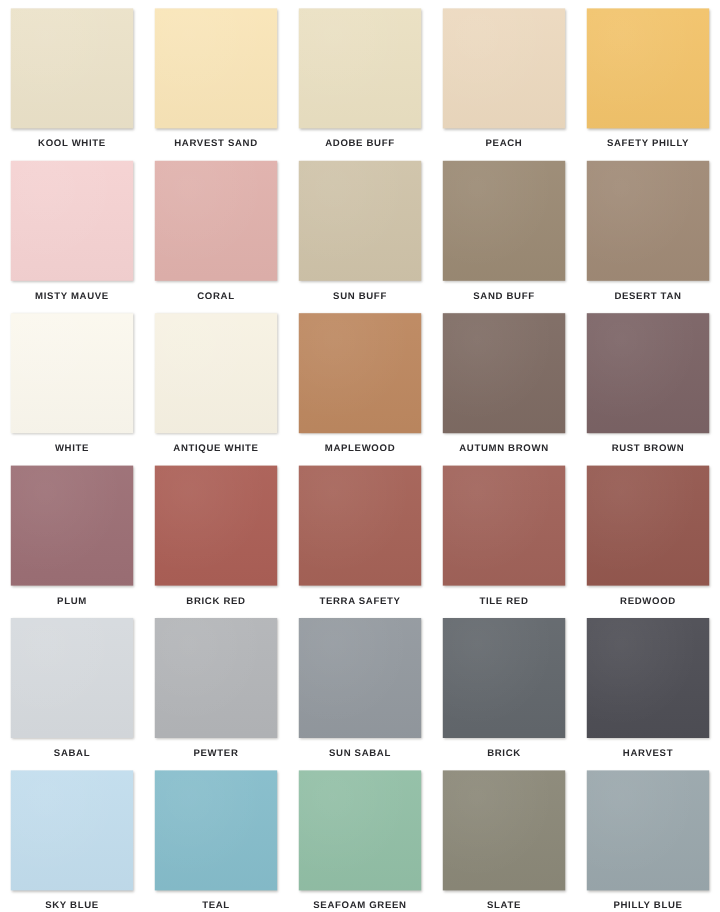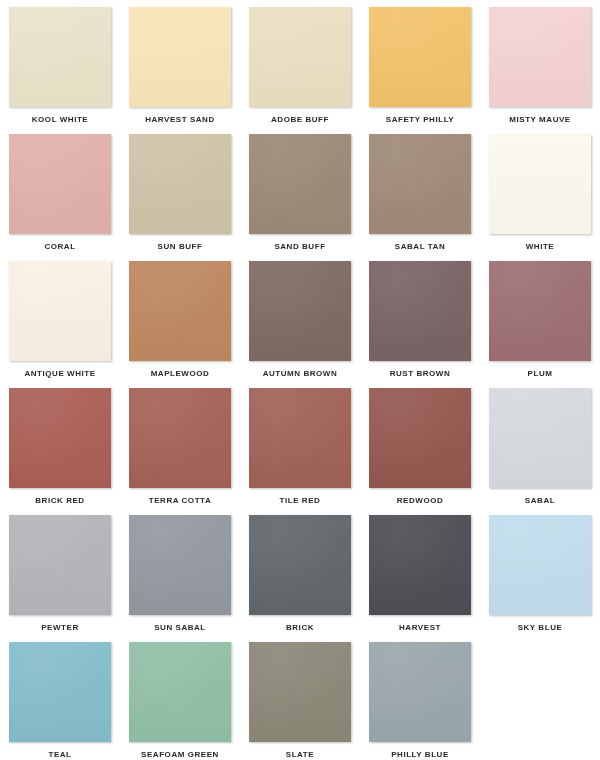--- a/index.html
+++ b/index.html
@@ -94,20 +94,26 @@
         <div class="chip-label">HARVEST SAND</div>
       </div>
       <div class="cell">
         <div class="chip-wrap">
           <div class="chip" style="background: rgb(234, 224, 194);"></div>
         </div>
         <div class="chip-label">ADOBE BUFF</div>
       </div>
       <div class="cell">
         <div class="chip-wrap">
+          <div class="chip" style="background: rgb(236, 217, 191);"></div>
+        </div>
+        <div class="chip-label">PEACH</div>
+      </div>
+      <div class="cell">
+        <div class="chip-wrap">
           <div class="chip" style="background: rgb(242, 195, 107);"></div>
         </div>
         <div class="chip-label">SAFETY PHILLY</div>
       </div>
       <div class="cell">
         <div class="chip-wrap">
           <div class="chip" style="background: rgb(245, 210, 210);"></div>
         </div>
         <div class="chip-label">MISTY MAUVE</div>
       </div>
@@ -126,21 +132,21 @@
       <div class="cell">
         <div class="chip-wrap">
           <div class="chip" style="background: rgb(155, 138, 116);"></div>
         </div>
         <div class="chip-label">SAND BUFF</div>
       </div>
       <div class="cell">
         <div class="chip-wrap">
           <div class="chip" style="background: rgb(160, 138, 118);"></div>
         </div>
-        <div class="chip-label">SABAL TAN</div>
+        <div class="chip-label">DESERT TAN</div>
       </div>
       <div class="cell">
         <div class="chip-wrap">
           <div class="chip" style="background: rgb(251, 248, 238);"></div>
         </div>
         <div class="chip-label">WHITE</div>
       </div>
       <div class="cell">
         <div class="chip-wrap">
           <div class="chip" style="background: rgb(247, 242, 227);"></div>
@@ -174,21 +180,21 @@
       <div class="cell">
         <div class="chip-wrap">
           <div class="chip" style="background: rgb(171, 95, 86);"></div>
         </div>
         <div class="chip-label">BRICK RED</div>
       </div>
       <div class="cell">
         <div class="chip-wrap">
           <div class="chip" style="background: rgb(165, 98, 87);"></div>
         </div>
-        <div class="chip-label">TERRA COTTA</div>
+        <div class="chip-label">TERRA SAFETY</div>
       </div>
       <div class="cell">
         <div class="chip-wrap">
           <div class="chip" style="background: rgb(160, 98, 89);"></div>
         </div>
         <div class="chip-label">TILE RED</div>
       </div>
       <div class="cell">
         <div class="chip-wrap">
           <div class="chip" style="background: rgb(148, 88, 79);"></div>

